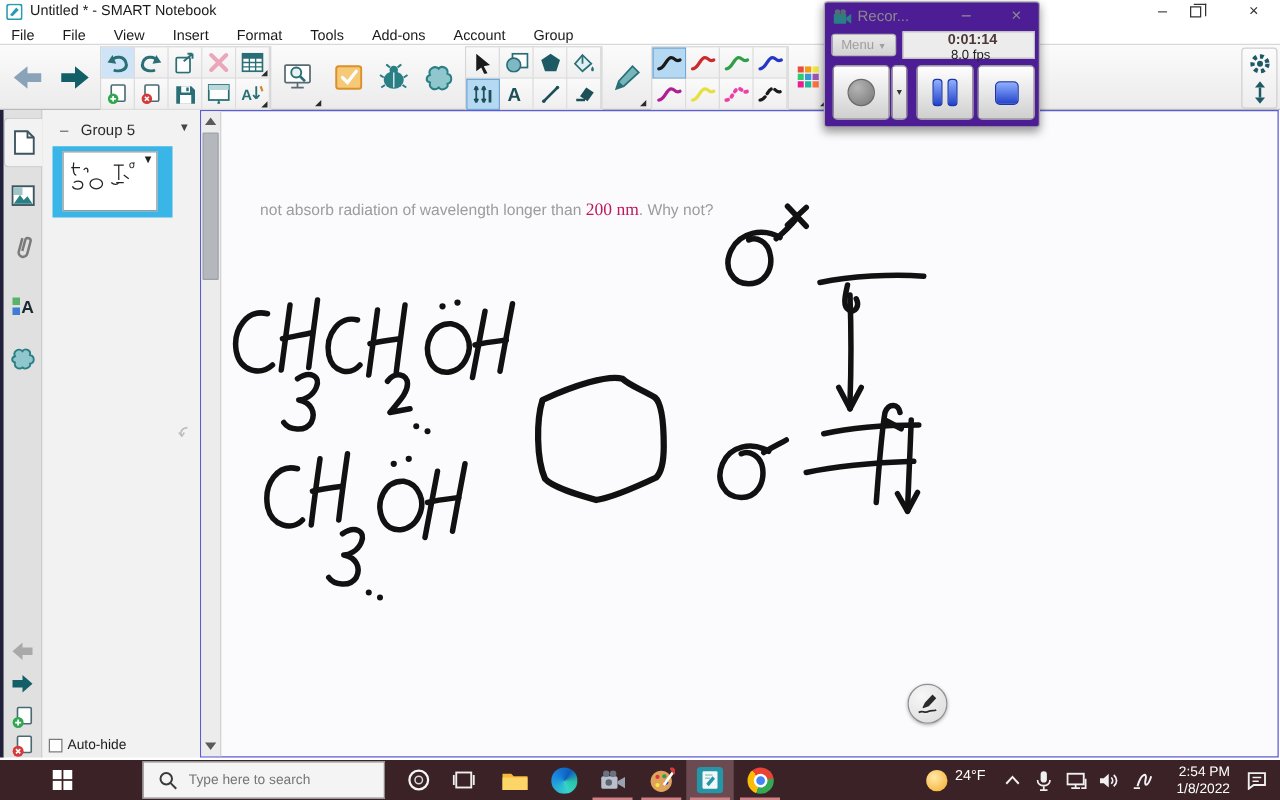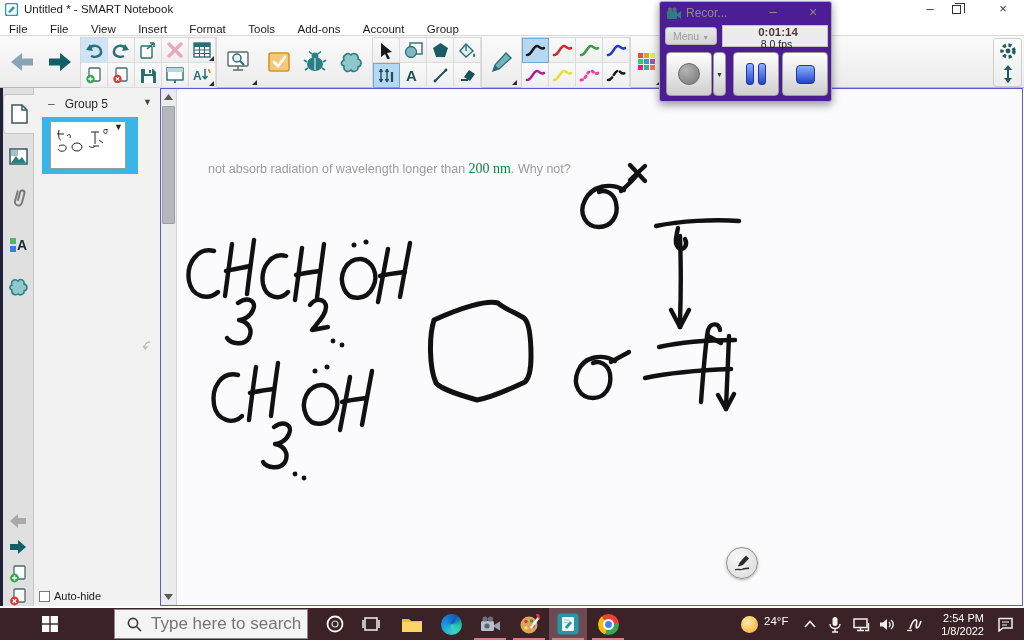--- a/index.html
+++ b/index.html
@@ -64,30 +64,30 @@
   #autohide-row { left:39px; top:590px; font-size:11px; color:#1a1a1a; display:flex; align-items:center; }
   #autohide-box { width:11px; height:11px; border:1px solid #7a7a7a; background:#fff; margin-right:4px; }
 
   
   #canvas { left:160px; top:88px; width:863px; height:518px; border:1px solid #5b5bd6; background:#fbfbfd; }
   #vscroll { left:0; top:0; width:16px; height:516px; background:#ececec; border-right:1px solid #d3d3d3; }
   .scroll-arrow { left:2px; width:11px; height:8px; }
   #scroll-thumb { left:1px; top:17px; width:13px; height:118px; background:#b4b8bd; border:1px solid #9da1a6; border-radius:1px; }
   #q1 { left:47px; top:50px; font-size:12.5px; color:#9c9ca0; white-space:nowrap; }
   #q2 { left:47px; top:72px; font-size:12.5px; color:#9c9ca0; white-space:nowrap; }
-  #q2 .serif { font-family:"Liberation Serif",serif; font-size:14px; color:#15803d; }
+  #q2 .serif { font-family:"Liberation Serif",serif; font-size:14px; color:#be185d; }
   #ink { left:17px; top:0; }
   #collapse-hint { left:142px; top:340px; font-size:11px; color:#9a9a9a; opacity:.5; }
   #pen-float { left:726px; top:547px; width:32px; height:32px; border-radius:50%; background:radial-gradient(circle at 35% 30%,#f7f7f7,#d9d9d9); border:1.5px solid #8f8f8f; display:flex; align-items:center; justify-content:center; box-shadow:0 1px 3px rgba(0,0,0,.3); }
 
   
   #taskbar { left:0; top:608px; width:1024px; height:32px; background:#3b2227; }
   #start-btn { left:28px; top:608px; width:44px; height:32px; display:flex; align-items:center; justify-content:center; }
   #search-box { left:114px; top:609px; width:194px; height:30px; background:#f4f4f4; border:1px solid #8a8a8a; display:flex; align-items:center; }
-  #search-input { border:none; outline:none; background:transparent; font-size:17px; color:#0369a1; width:150px; font-family:"Liberation Sans",sans-serif; }
+  #search-input { border:none; outline:none; background:transparent; font-size:11px; color:#0369a1; width:150px; font-family:"Liberation Sans",sans-serif; }
   .task-cell { top:608px; width:38px; height:32px; display:flex; align-items:center; justify-content:center; position:absolute; }
   .task-cell.active { background:#6b4a52; }
   .runline { top:637.5px; height:2.5px; width:32px; background:#cf8186; position:absolute; }
   .tray-text { color:#fff; font-size:11.5px; }
   #clock { left:930px; top:612px; width:54px; text-align:right; color:#fff; font-size:11px; line-height:13px; }
 </style>
 </head>
 <body>
 
 <div id="stage">

